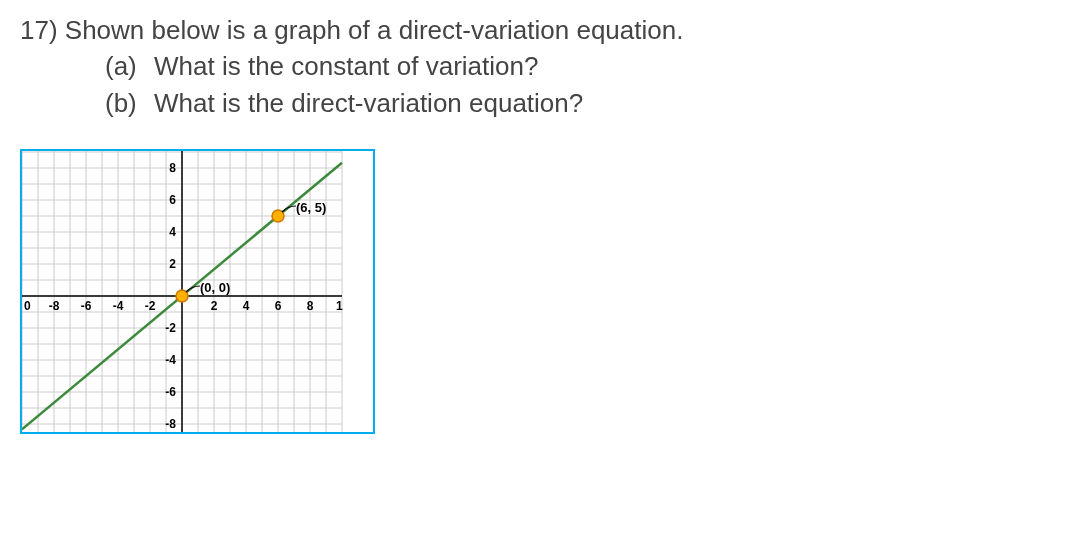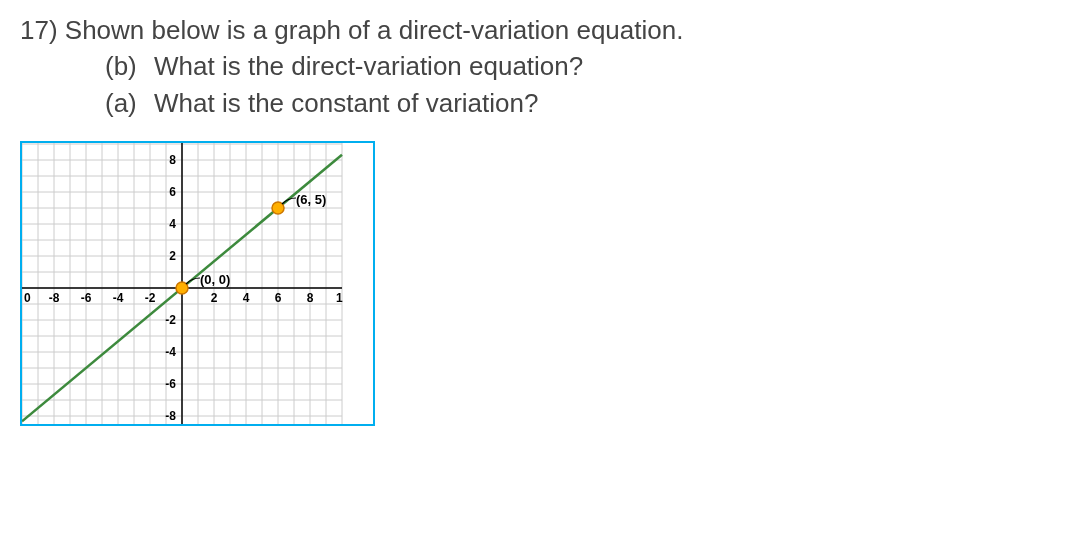--- a/index.html
+++ b/index.html
@@ -7,21 +7,21 @@
       font-family: Verdana, Geneva, sans-serif;
       background: #ffffff;
       padding: 12px 20px;
       width: 1092px;
       height: 549px;
       color: #444444;
     }
     .question-header {
       font-size: 26px;
       line-height: 1.4;
-      margin-bottom: 20px;
+      margin-bottom: 28px;
     }
     .q-number {
       display: inline;
     }
     .q-intro {
       display: inline;
     }
     .sub-questions {
       margin-left: 85px;
     }
@@ -52,26 +52,26 @@
     }
   </style>
 </head>
 <body>
 
 <div class="question-header">
   <span class="q-number">17)</span>
   <span class="q-intro">Shown below is a graph of a direct-variation equation.</span>
   <div class="sub-questions">
     <div class="sub-question">
+      <span class="sub-label">(a)</span>
+      <span class="sub-text">What is the constant of variation?</span>
+    </div>
+    <div class="sub-question">
       <span class="sub-label">(b)</span>
       <span class="sub-text">What is the direct-variation equation?</span>
-    </div>
-    <div class="sub-question">
-      <span class="sub-label">(a)</span>
-      <span class="sub-text">What is the constant of variation?</span>
     </div>
   </div>
 </div>
 
 <div class="chart-container">
   <svg class="chart-svg" width="355" height="310" viewBox="0 0 355 310">
     <g id="grid-group">
         <line x1="0" y1="320" x2="0" y2="0" stroke="#cccccc" stroke-width="1"></line>
         <line x1="16" y1="320" x2="16" y2="0" stroke="#cccccc" stroke-width="1"></line>
         <line x1="32" y1="320" x2="32" y2="0" stroke="#cccccc" stroke-width="1"></line>

